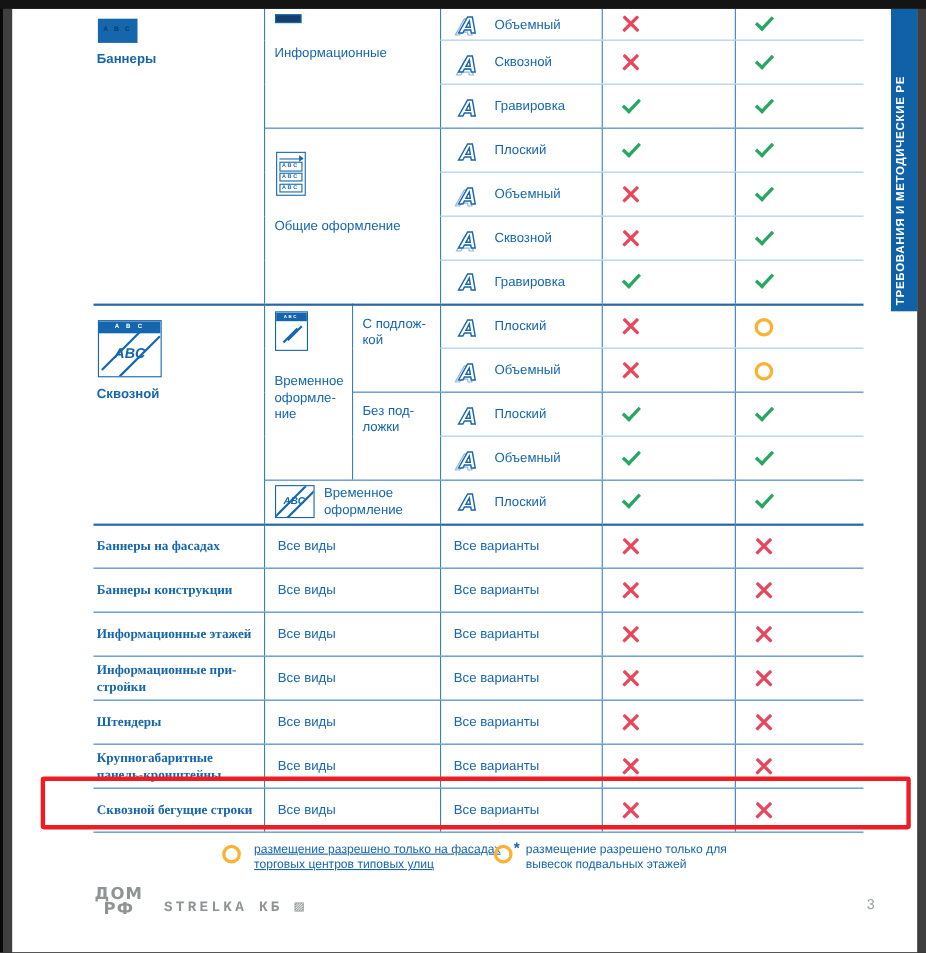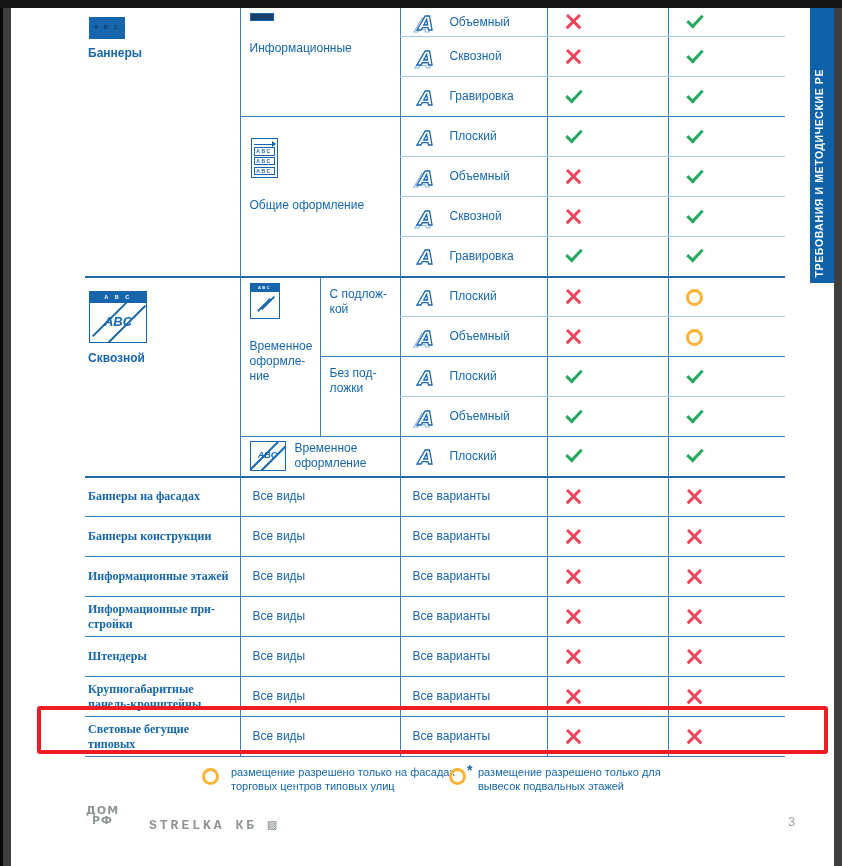--- a/index.html
+++ b/index.html
@@ -73,27 +73,27 @@
   .grp-label{margin-top:20px;}
 
   
   .highlight{position:absolute;left:26px;top:698px;width:791px;height:48px;border:4px solid #ee1c25;border-radius:3px;box-sizing:border-box;z-index:2;}
 
   
   .legend{position:absolute;left:0;top:757px;width:820px;height:46px;}
   .litem{position:absolute;display:flex;gap:10px;align-items:flex-start;font-size:11px;line-height:1.3;color:#1566ad;}
   .litem .mark{flex:none;margin-top:1px;}
   .li1{left:77px;} .li1 .ltext{width:100px;}
-  .li2{left:190px;} .li2 .ltext{width:252px;}
+  .li2{left:190px;} .li2 .ltext{width:252px;text-decoration:underline;}
   .li3{left:437px;} .li3 .ltext{width:220px;}
   .li4{left:623px;} .li4 .ltext{width:100px;}
 
   
   .footer{position:absolute;left:74px;top:795px;width:740px;height:55px;color:#8e9494;}
-  .logo-dom{position:absolute;left:1px;top:3px;font-family:"DejaVu Sans",sans-serif;font-weight:bold;font-size:11px;line-height:0.9;letter-spacing:1px;text-align:center;color:#8e9494;}
+  .logo-dom{position:absolute;left:1px;top:3px;font-family:"DejaVu Sans",sans-serif;font-weight:bold;font-size:15px;line-height:0.9;letter-spacing:1px;text-align:center;color:#8e9494;}
   .strelka{position:absolute;left:64px;top:13px;font-family:"Liberation Mono",monospace;font-size:13px;letter-spacing:3px;font-weight:bold;color:#8e9494;white-space:nowrap;}
   .hatch{font-size:14px;letter-spacing:0;}
   .pagenum{position:absolute;left:703px;top:11px;font-size:13px;color:#9aa0a4;}
 </style>
 </head>
 <body>
 
 <div class="screen">
   <div class="page">
 
@@ -350,21 +350,21 @@
         <td class="c6 bm markcell"><span class="mark" data-mark="x"></span></td>
       </tr>
       <tr>
         <td class="cat-simple bm"><span>Крупногабаритные панель-кронштейны</span></td>
         <td class="c2 bm txt" colspan="2"><span>Все виды</span></td>
         <td class="c4 bm txt"><span>Все варианты</span></td>
         <td class="c5 bm markcell"><span class="mark" data-mark="x"></span></td>
         <td class="c6 bm markcell"><span class="mark" data-mark="x"></span></td>
       </tr>
       <tr>
-        <td class="cat-simple bm"><span>Световые бегущие типовых</span></td>
+        <td class="cat-simple bm"><span>Сквозной бегущие строки</span></td>
         <td class="c2 bm txt" colspan="2"><span>Все виды</span></td>
         <td class="c4 bm txt"><span>Все варианты</span></td>
         <td class="c5 bm markcell"><span class="mark" data-mark="x"></span></td>
         <td class="c6 bm markcell"><span class="mark" data-mark="x"></span></td>
       </tr>
     </tbody>
       </table>
 
     <div class="highlight"></div>
 

